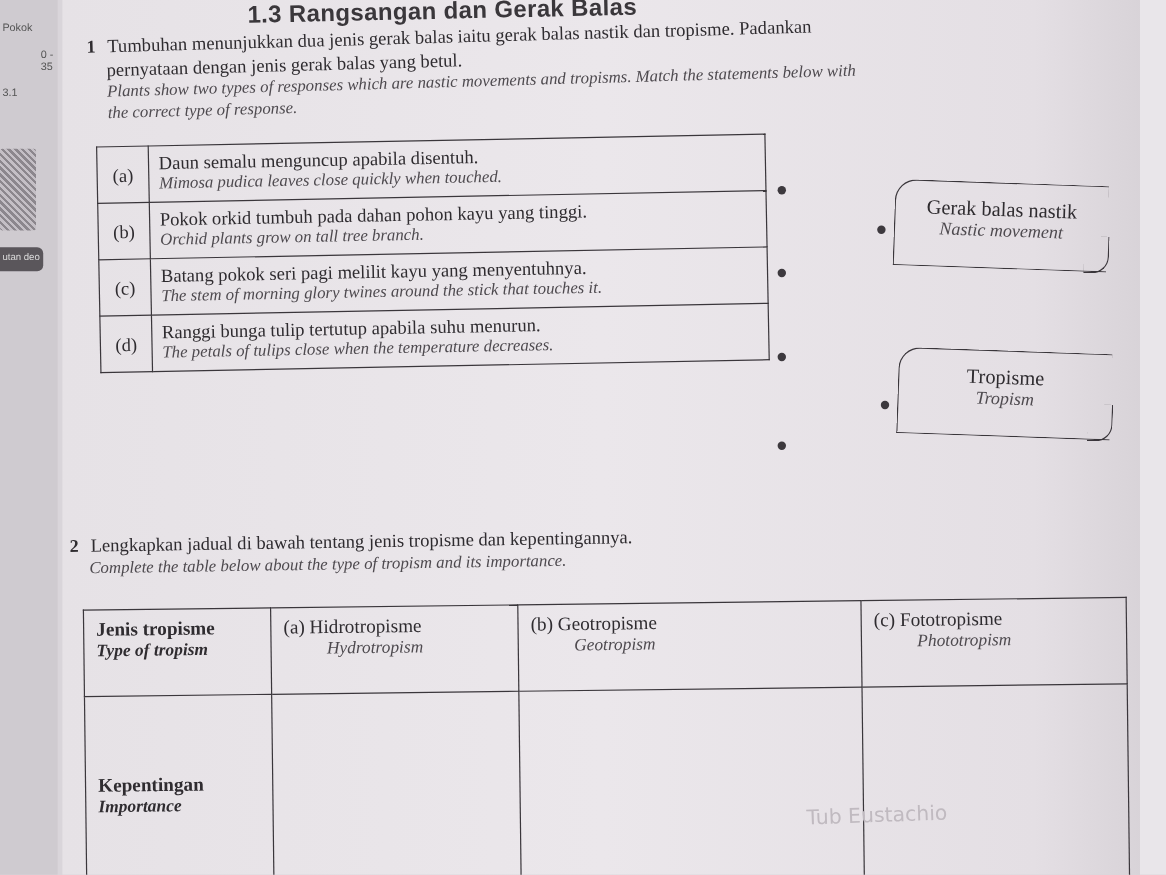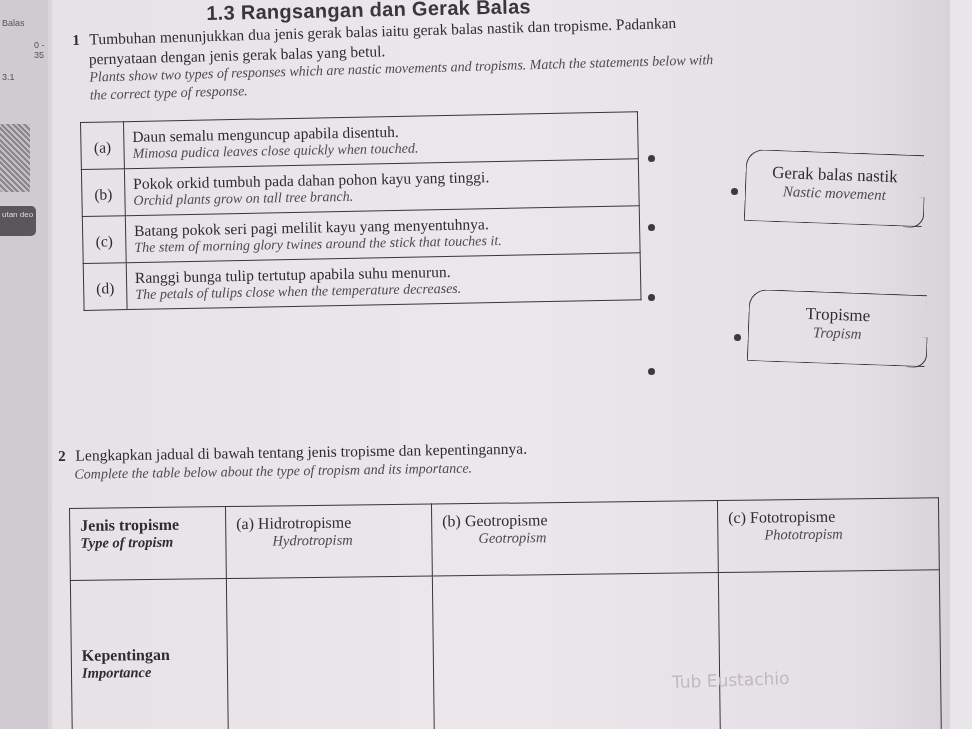--- a/index.html
+++ b/index.html
@@ -21,21 +21,21 @@
     position:absolute; right:0; top:0; width:22px; height:729px;
     background:#e9e6ea;
   }
   .side-label { position:absolute; font-family:"Liberation Sans", sans-serif; font-size:9px; color:#555; }
   .qr {
     position:absolute; left:0; top:124px; width:30px; height:68px;
     background:repeating-linear-gradient(45deg,#8c878d 0 2px,#c4bfc5 2px 4px);
     border-radius:2px;
   }
   .dark-badge {
-    position:absolute; left:0; top:206px; width:36px; height:30px;
+    position:absolute; left:0; top:206px; width:36px; height:20px;
     background:#5a565b; border-radius:0 5px 5px 0; color:#ddd;
     font-family:"Liberation Sans", sans-serif; font-size:8px; line-height:11px; padding:3px 2px; box-sizing:border-box;
   }
   .section-title {
     position:absolute; left:206px; top:2px;
     font-family:"Liberation Sans", "DejaVu Sans", sans-serif; font-weight:bold;
     font-size:20px; color:#3a373b; letter-spacing:0.3px;
     transform:rotate(-1.2deg); transform-origin:left top;
   }
   .q-block { position:absolute; transform-origin:left top; }
@@ -86,21 +86,21 @@
   .trop-table td.imp-lbl { vertical-align:middle; }
   .faint-handwriting {
     position:absolute; left:672px; top:670px; font-family:"DejaVu Sans", sans-serif;
     font-size:17px; color:#c0bac0; transform:rotate(-2deg);
   }
 </style>
 </head>
 <body>
 
 <div class="margin-strip">
-  <span class="side-label" style="left:2px;top:18px;">Balas</span>
+  <span class="side-label" style="left:2px;top:18px;">Pokok</span>
   <span class="side-label" style="left:2px;top:40px;margin-left:32px;">0 - 35</span>
   <span class="side-label" style="left:2px;top:72px;">3.1</span>
   <div class="qr"></div>
   <div class="dark-badge">utan deo</div>
 </div>
 
 <div class="page"></div>
 <div class="right-edge"></div>
 
 <div class="section-title">1.3 Rangsangan dan Gerak Balas</div>

